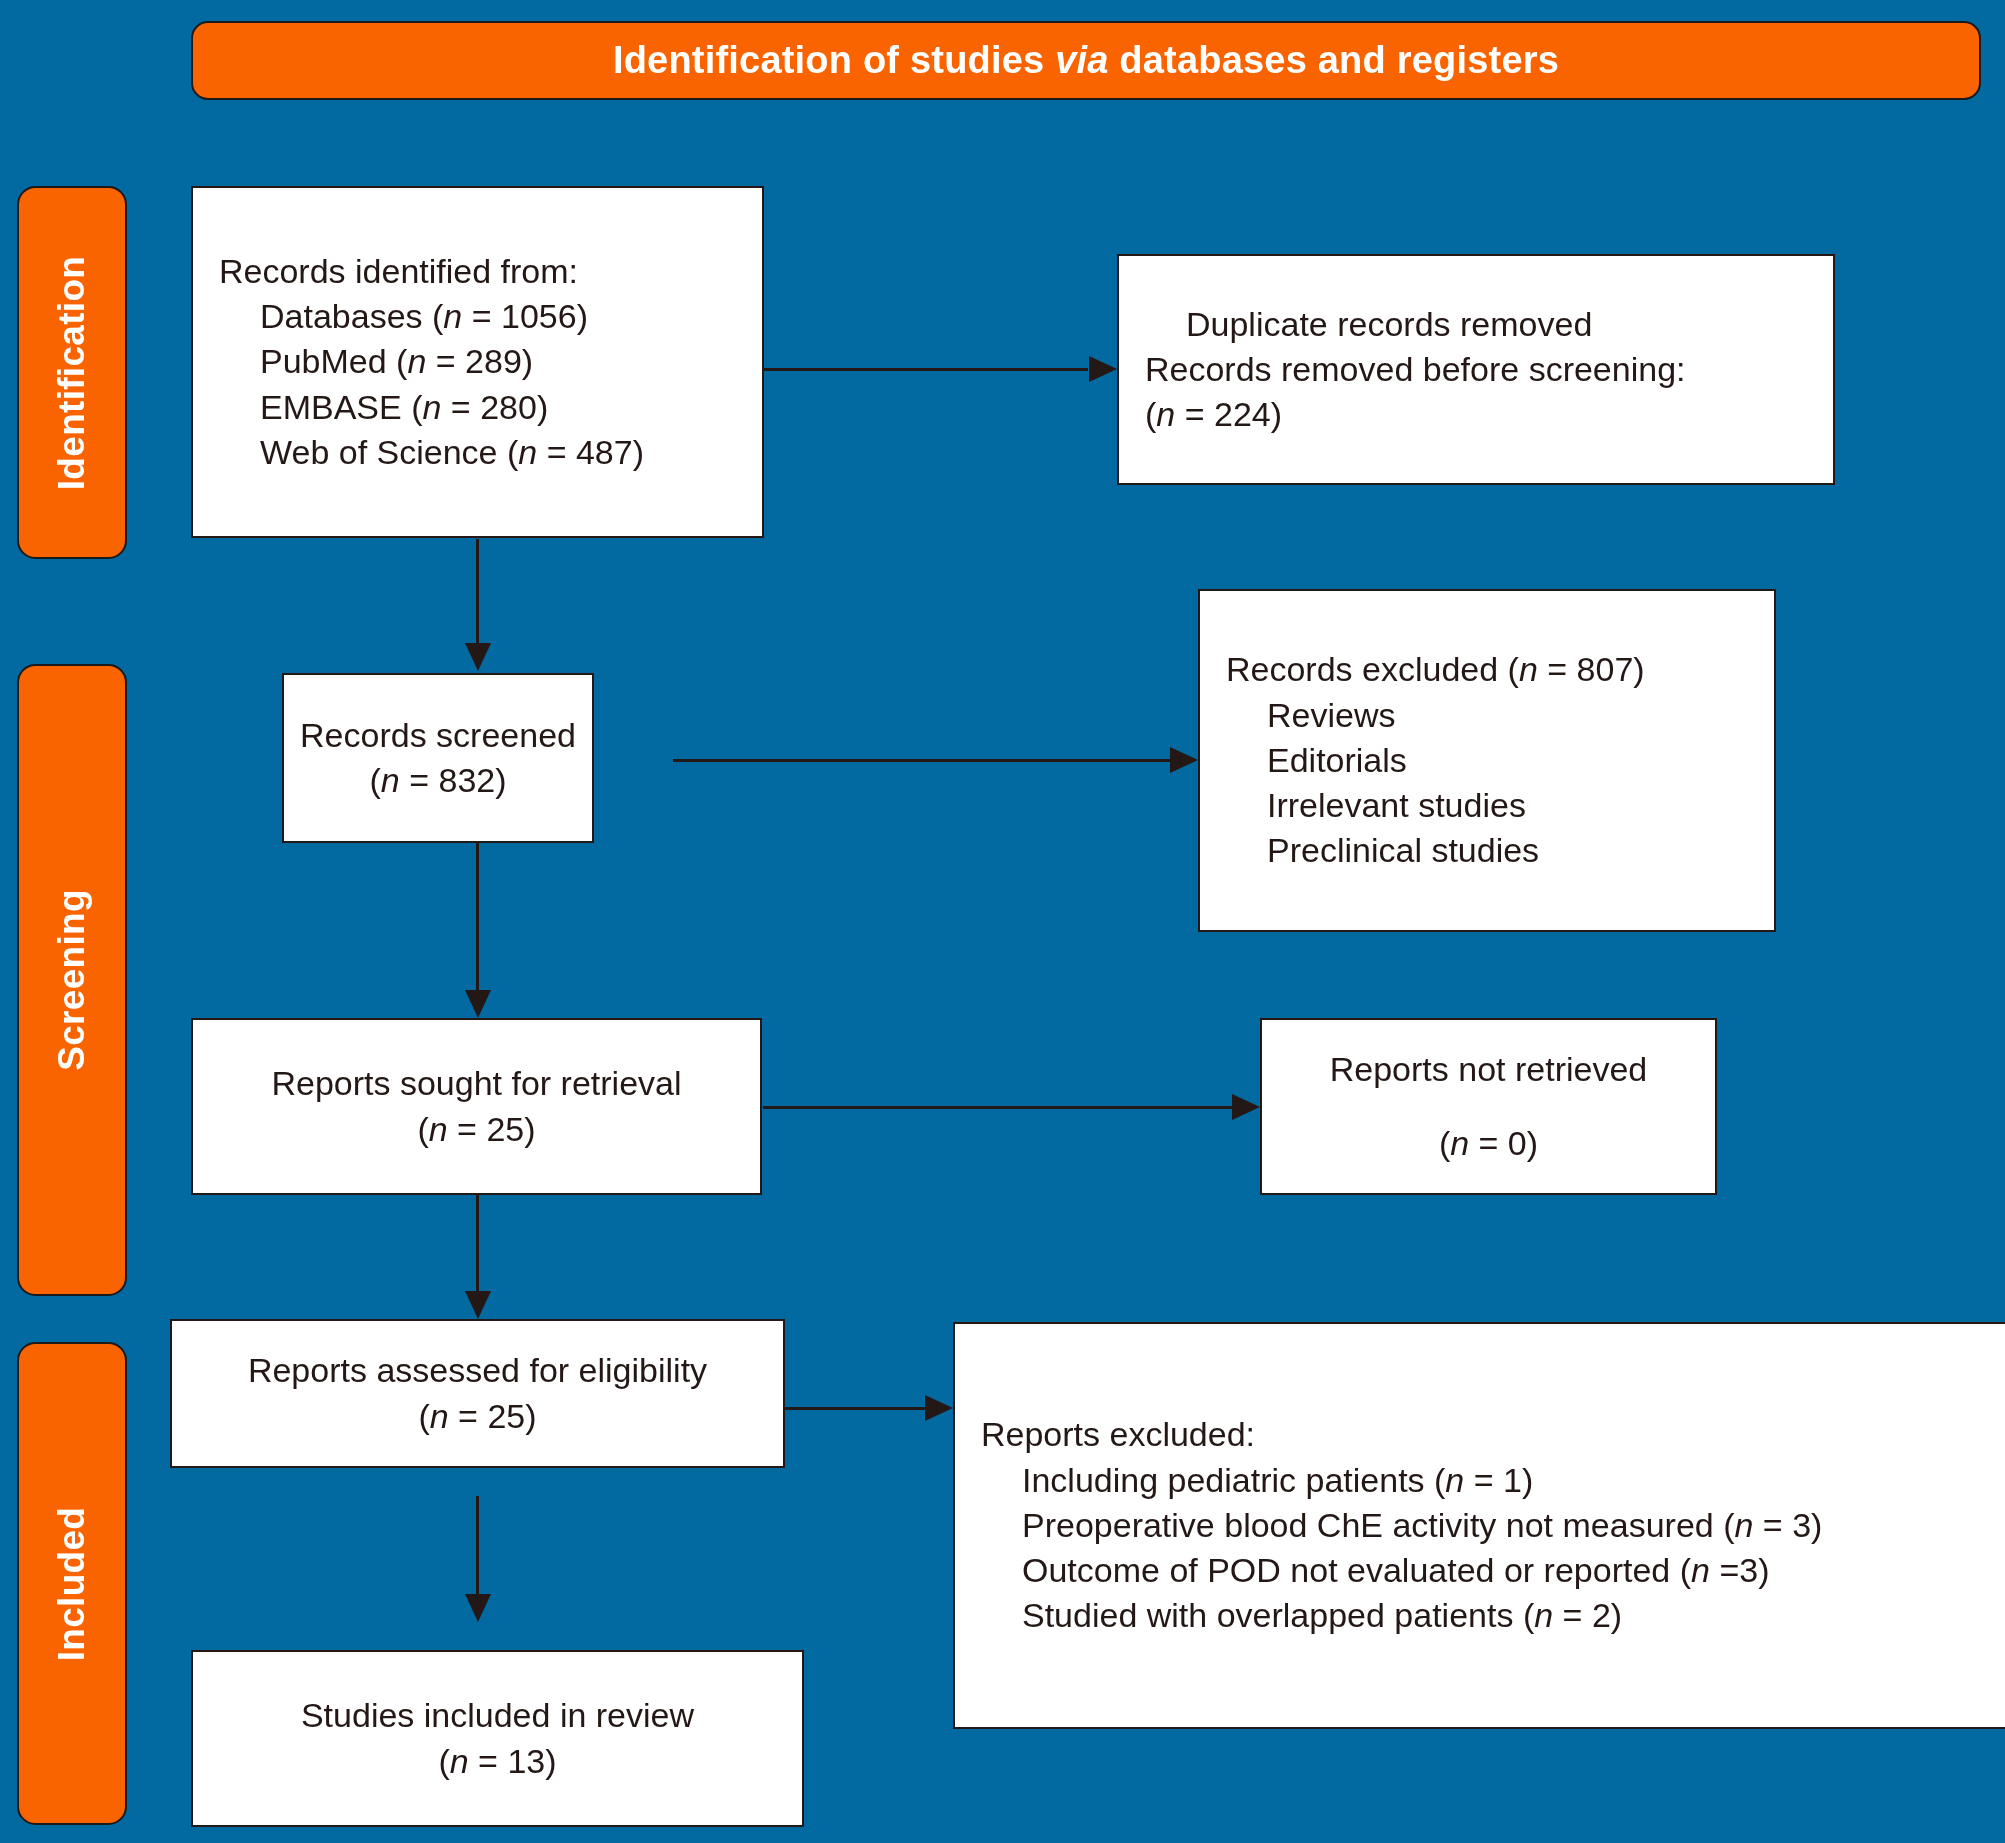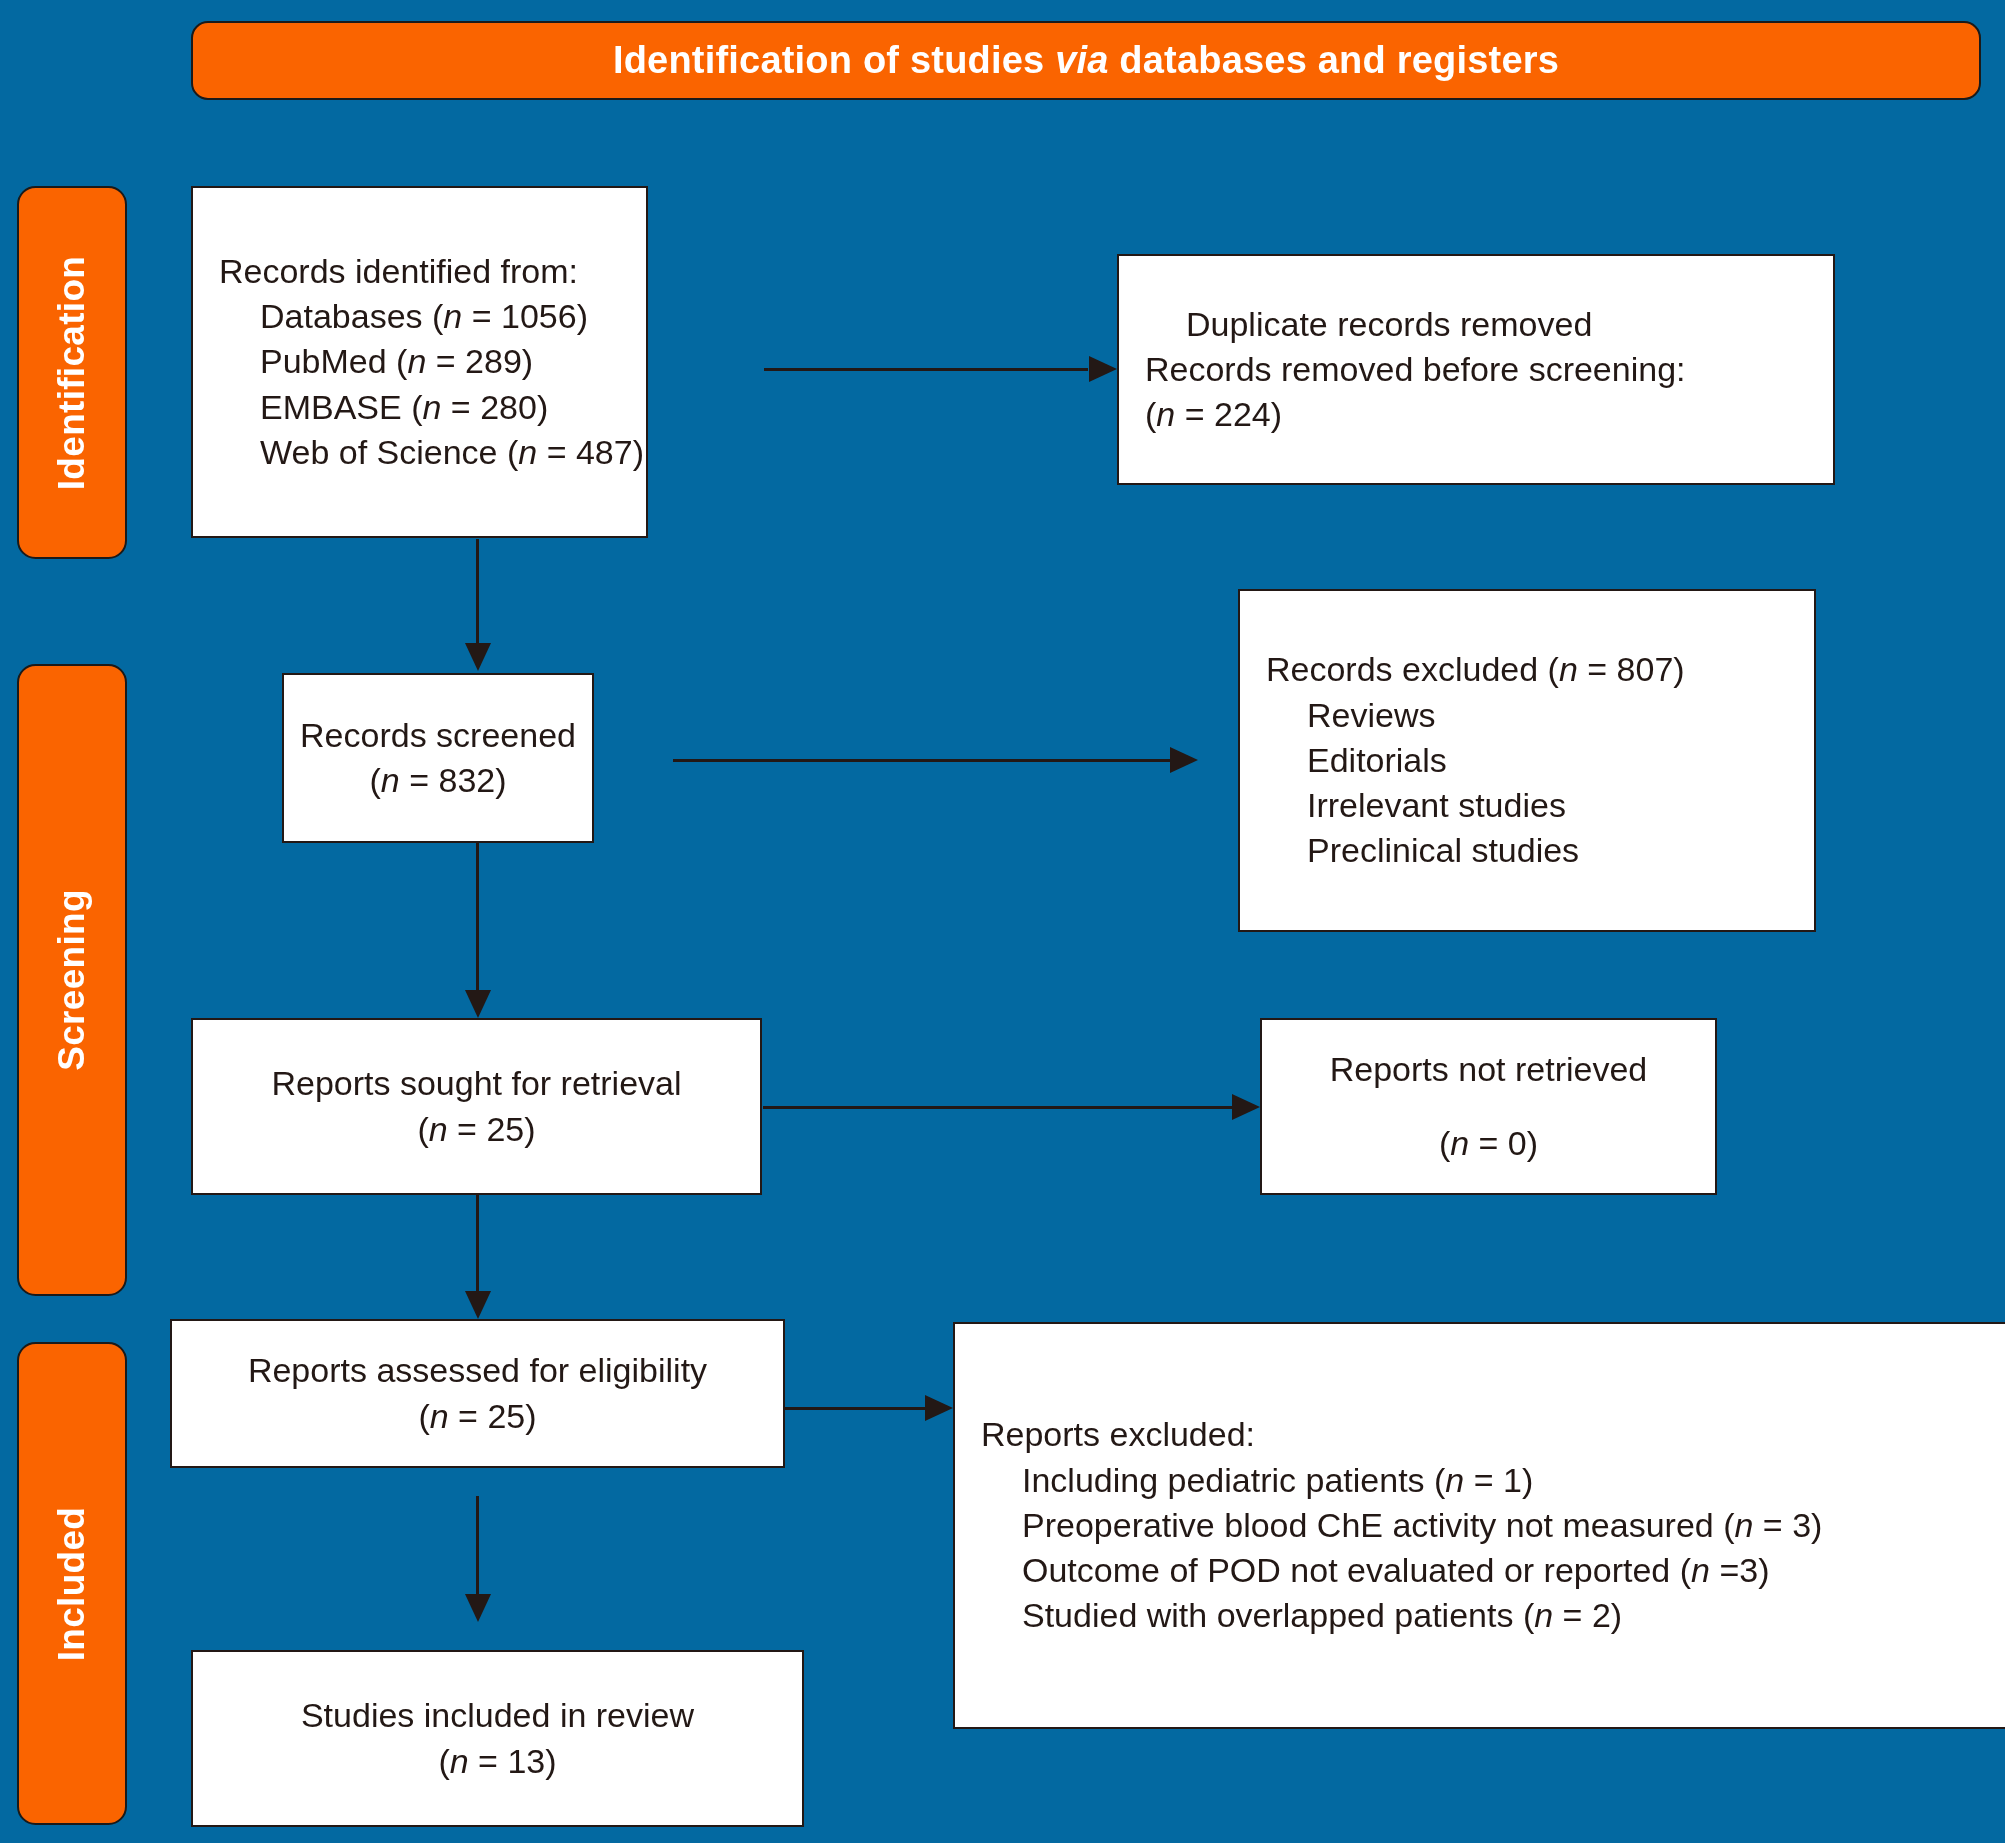--- a/index.html
+++ b/index.html
@@ -79,24 +79,24 @@
     font-size: 34px;
     line-height: 1.33;
     color: #231815;
     white-space: nowrap;
   }
   .box.left-align  { align-items: flex-start; padding: 0 26px; }
   .box.center-align{ align-items: center; text-align: center; }
   .indent-1 { padding-left: 41px; }
   .it { font-style: italic; }
 
-  #box-identified      { left: 191px;  top: 186px;  width: 457px;  height: 352px; justify-content: center; }
+  #box-identified      { left: 191px;  top: 186px;  width: 573px;  height: 352px; justify-content: center; }
   #box-removed         { left: 1117px; top: 254px;  width: 718px;  height: 231px; }
   #box-screened        { left: 282px;  top: 673px;  width: 312px;  height: 170px; }
-  #box-excluded        { left: 1238px; top: 589px;  width: 578px;  height: 343px; }
+  #box-excluded        { left: 1198px; top: 589px;  width: 578px;  height: 343px; }
   #box-sought          { left: 191px;  top: 1018px; width: 571px;  height: 177px; }
   #box-notretrieved    { left: 1260px; top: 1018px; width: 457px;  height: 177px; gap: 28px; }
   #box-assessed        { left: 170px;  top: 1319px; width: 615px;  height: 149px; }
   #box-reportsexcluded { left: 953px; top: 1322px; width: 1186px; height: 407px; }
   #box-included        { left: 191px;  top: 1622px; width: 613px;  height: 177px; margin-top: 28px; }
 
   
   .conn {
     position: absolute;
     background: #231815;

